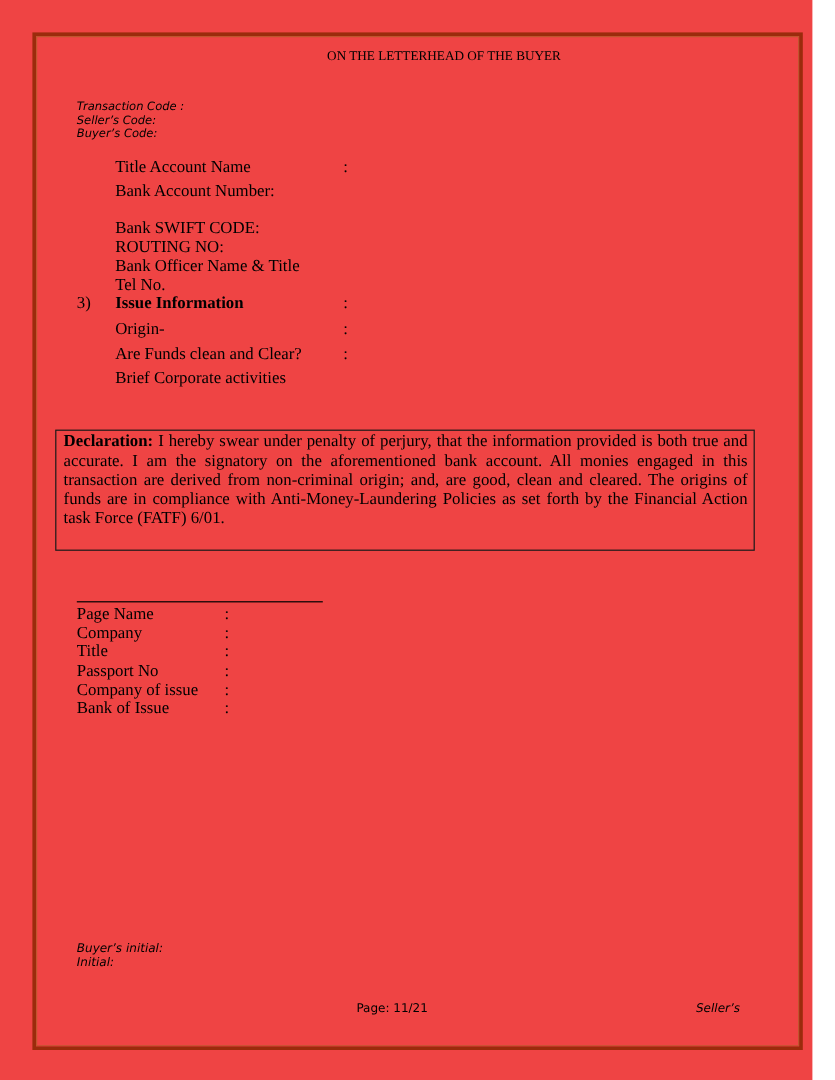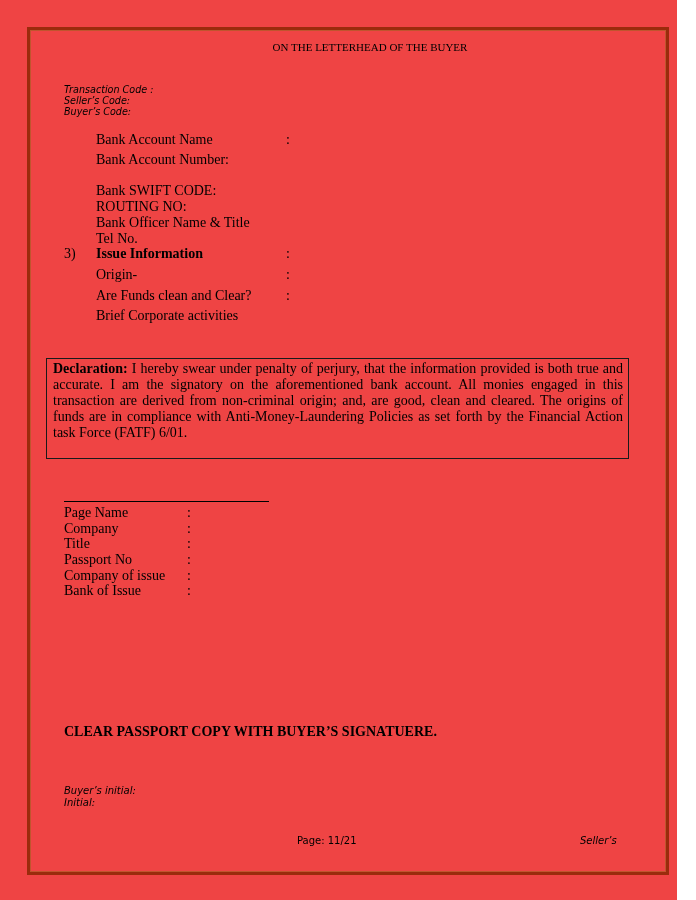--- a/index.html
+++ b/index.html
@@ -129,21 +129,21 @@
 
   <div class="letterhead-inner serif">ON THE LETTERHEAD OF THE BUYER</div>
 
   <div class="abs codes sans-i">
     <div>Transaction Code :</div>
     <div>Seller’s Code:</div>
     <div>Buyer’s Code:</div>
   </div>
 
   <div class="row serif" style="top:132px;">
-    <span class="lbl">Bank Account Name</span>
+    <span class="lbl">Title Account Name</span>
     <span class="colon">:</span>
   </div>
   <div class="row serif" style="top:152px;">
     <span class="lbl">Bank Account Number:</span>
   </div>
   <div class="row serif" style="top:183px;">
     <span class="lbl">Bank SWIFT CODE:</span>
   </div>
   <div class="row serif" style="top:199px;">
     <span class="lbl">ROUTING NO:</span>
@@ -195,21 +195,20 @@
   </div>
   <div class="sig-row serif" style="top:568px;">
     <span class="lbl">Company of issue</span>
     <span class="colon">:</span>
   </div>
   <div class="sig-row serif" style="top:583px;">
     <span class="lbl">Bank of Issue</span>
     <span class="colon">:</span>
   </div>
 
-  <div class="abs passport serif">CLEAR PASSPORT COPY WITH BUYER’S SIGNATUERE.</div>
 
   <div class="abs footer-left sans-i">
     <div>Buyer’s initial:</div>
     <div>Initial:</div>
   </div>
   <div class="abs footer-center">Page: 11/21</div>
   <div class="abs footer-right sans-i">Seller’s</div>
 </div>
 
 </body></html>

